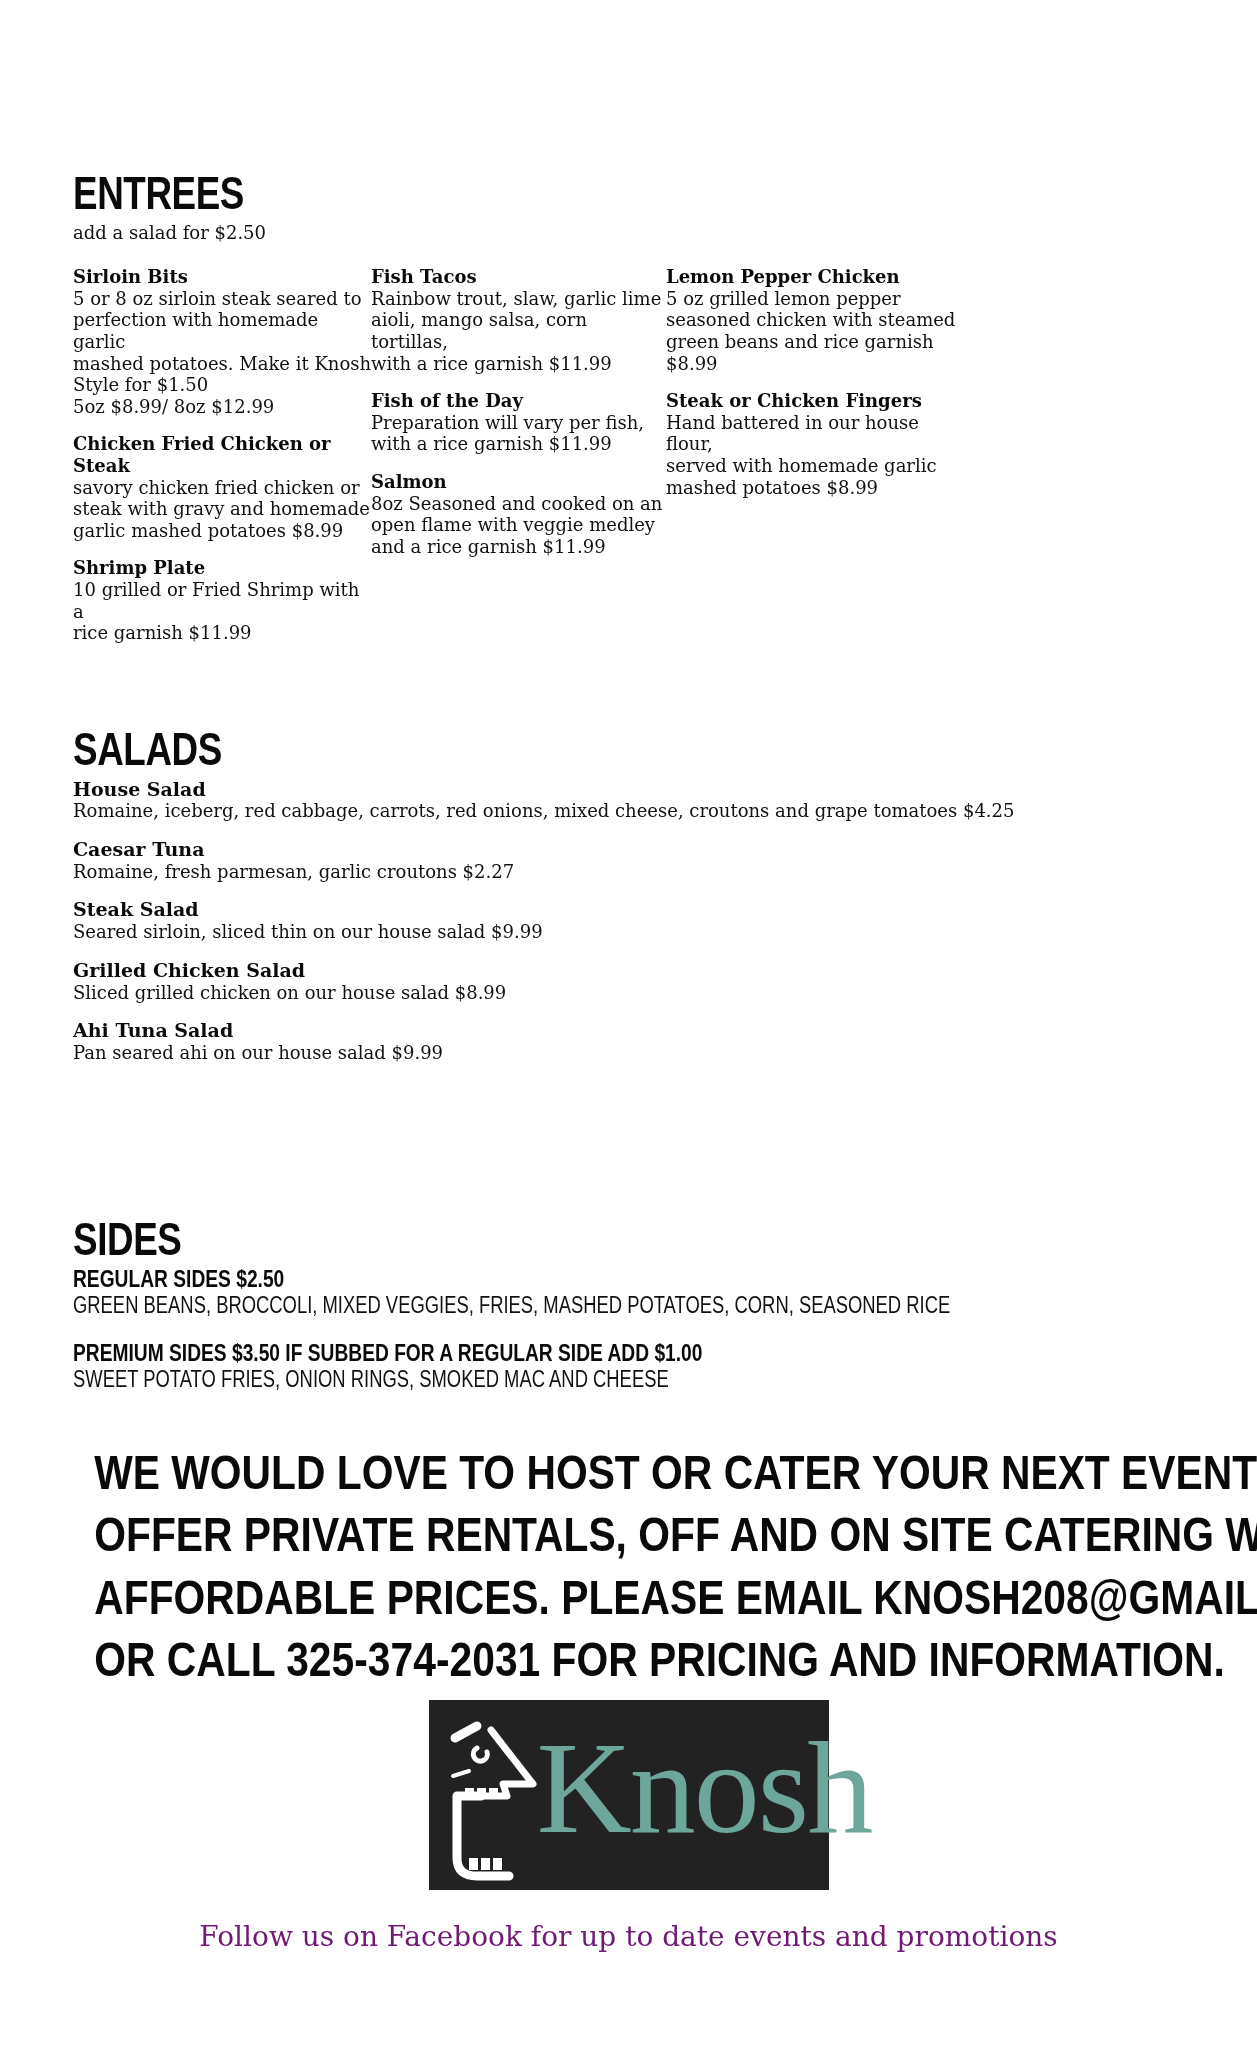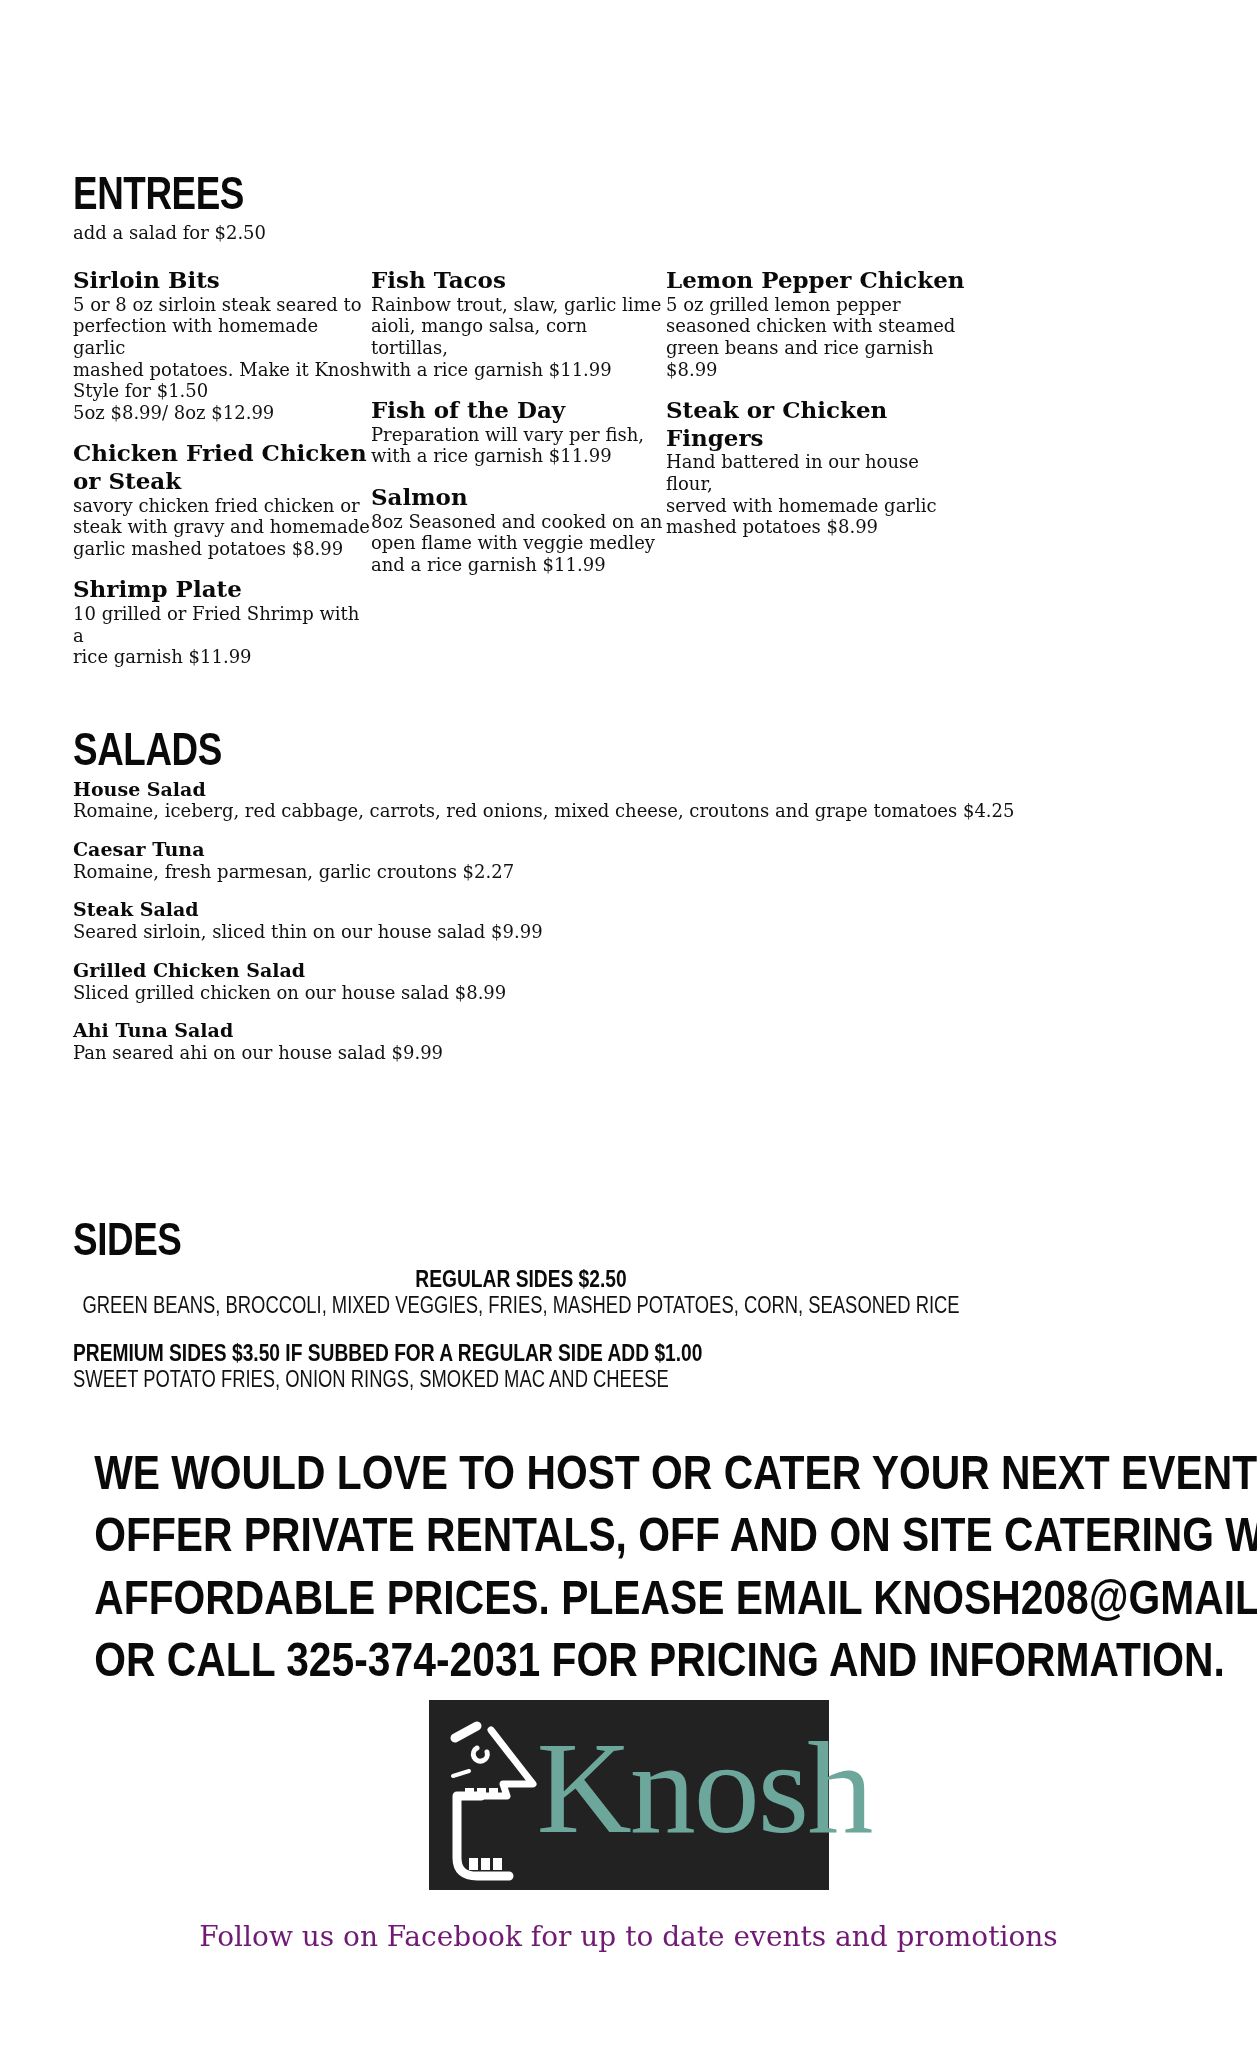--- a/index.html
+++ b/index.html
@@ -40,21 +40,21 @@
   .entree-cols { display:flex; margin-top:22px; }
   .col { }
   .col-1 { width:300px; }
   .col-2 { width:295px; margin-left:-2px; }
   .col-3 { width:300px; }
 
   .item { margin-bottom:16px; }
   .item-name {
     font-family:"DejaVu Serif", serif;
     font-weight:bold;
-    font-size:23px;
+    font-size:18px;
     line-height:1.20;
     color:#0a0a0a;
   }
   .item-desc {
     font-family:"DejaVu Serif", serif;
     font-weight:normal;
     font-size:18px;
     line-height:1.20;
     color:#111;
     white-space:pre-line;
@@ -92,21 +92,21 @@
   }
   .sides-list {
     font-family:"Liberation Sans Narrow","Liberation Sans", sans-serif;
     font-weight:normal;
     font-size:23px;
     line-height:1.12;
     transform:scaleX(0.80);
     transform-origin:left center;
     color:#111;
   }
-  .sides-group.first { margin-top:4px;text-align:center; }
+  .sides-group.first { margin-top:4px; }
   .sides-group.second { margin-top:22px; }
 
   
   #cta-block {
     position:absolute; left:0; top:1442px; width:1257px;
     text-align:center;
   }
   .cta-line {
     font-family:"Liberation Sans Narrow","Liberation Sans", sans-serif;
     font-weight:bold;

